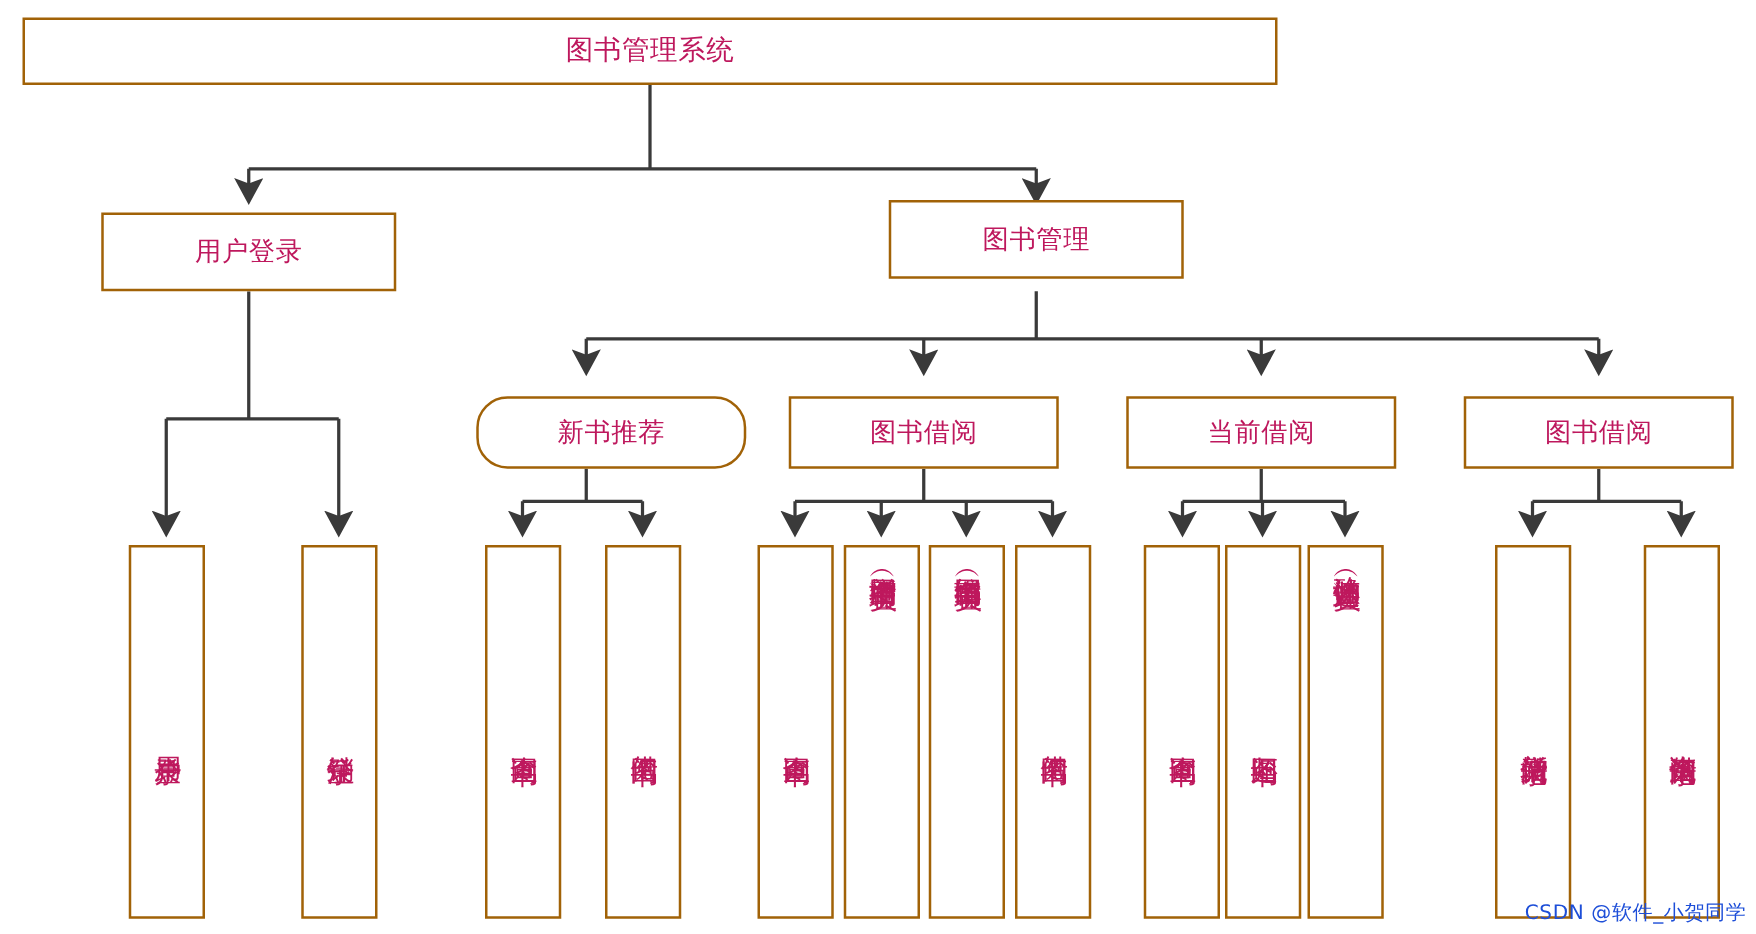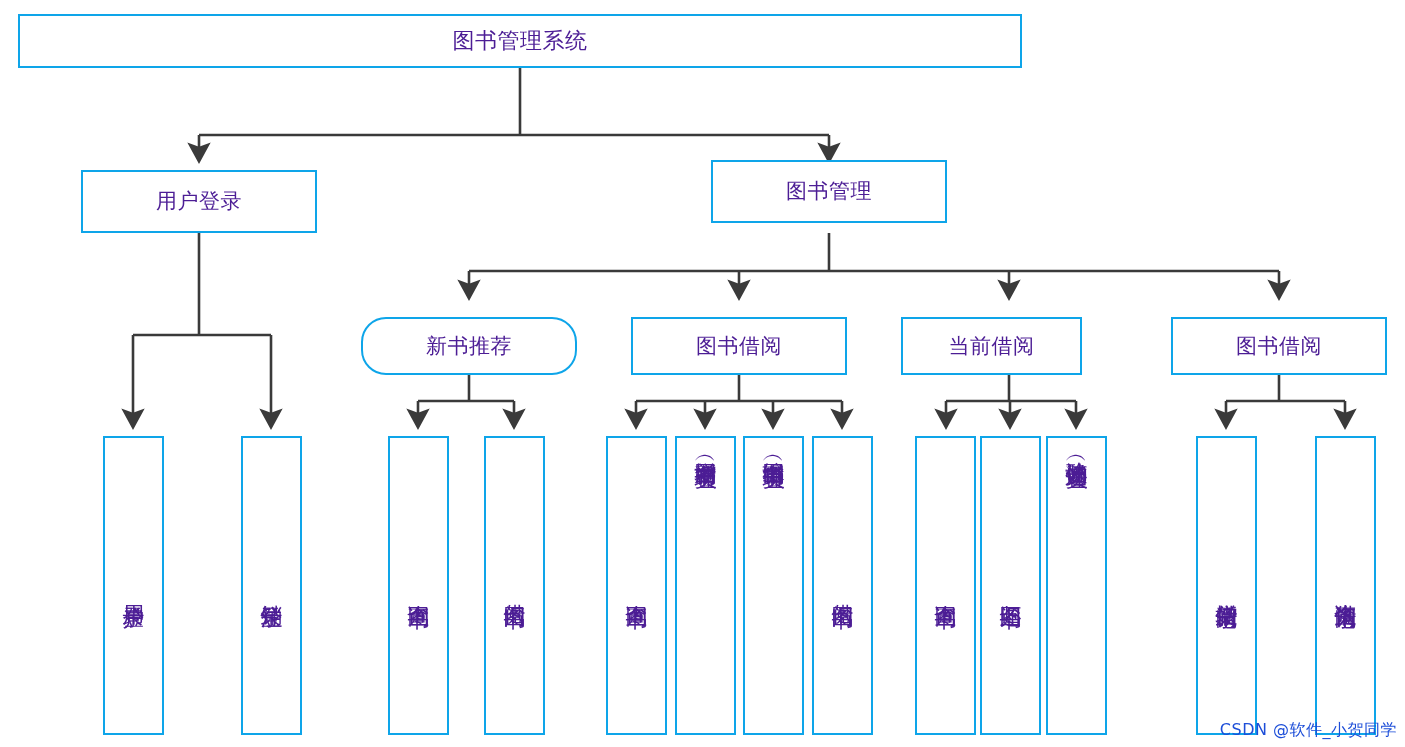--- a/index.html
+++ b/index.html
@@ -21,26 +21,26 @@
     position: absolute;
     left: 0;
     top: 0;
     width: 1405px;
     height: 747px;
     pointer-events: none;
   }
   .node {
     position: absolute;
     box-sizing: border-box;
-    border: 2px solid #0ea5e9;
+    border: 2px solid #a16207;
     background: #ffffff;
     display: flex;
     align-items: center;
     justify-content: center;
-    color: #4c1d95;
+    color: #be185d;
   }
   .node .label {
     font-size: 21px;
     line-height: 1.15;
     letter-spacing: 0.5px;
     white-space: nowrap;
   }
   .node.root .label { font-size: 22px; }
   .node.leaf {
     align-items: flex-start;
@@ -130,27 +130,27 @@
     <span class="label">图书管理系统</span>
   </div>
 
   <div class="node" style="left:81px; top:170px; width:236px; height:63px;">
     <span class="label">用户登录</span>
   </div>
   <div class="node" style="left:711px; top:160px; width:236px; height:63px;">
     <span class="label">图书管理</span>
   </div>
 
-  <div class="node" style="left:361px; top:317px; width:216px; height:58px;border-radius:25px;">
+  <div class="node" style="left:381px; top:317px; width:216px; height:58px;border-radius:25px;">
     <span class="label">新书推荐</span>
   </div>
   <div class="node" style="left:631px; top:317px; width:216px; height:58px;">
     <span class="label">图书借阅</span>
   </div>
-  <div class="node" style="left:901px; top:317px; width:181px; height:58px;text-align:right;">
+  <div class="node" style="left:901px; top:317px; width:216px; height:58px;text-align:right;">
     <span class="label">当前借阅</span>
   </div>
   <div class="node" style="left:1171px; top:317px; width:216px; height:58px;">
     <span class="label">图书借阅</span>
   </div>
 
   <div class="node leaf center" style="left:103px; top:436px; width:61px; height:299px;">
     <span class="label">用户登录</span>
   </div>
   <div class="node leaf center" style="left:241px; top:436px; width:61px; height:299px;">

